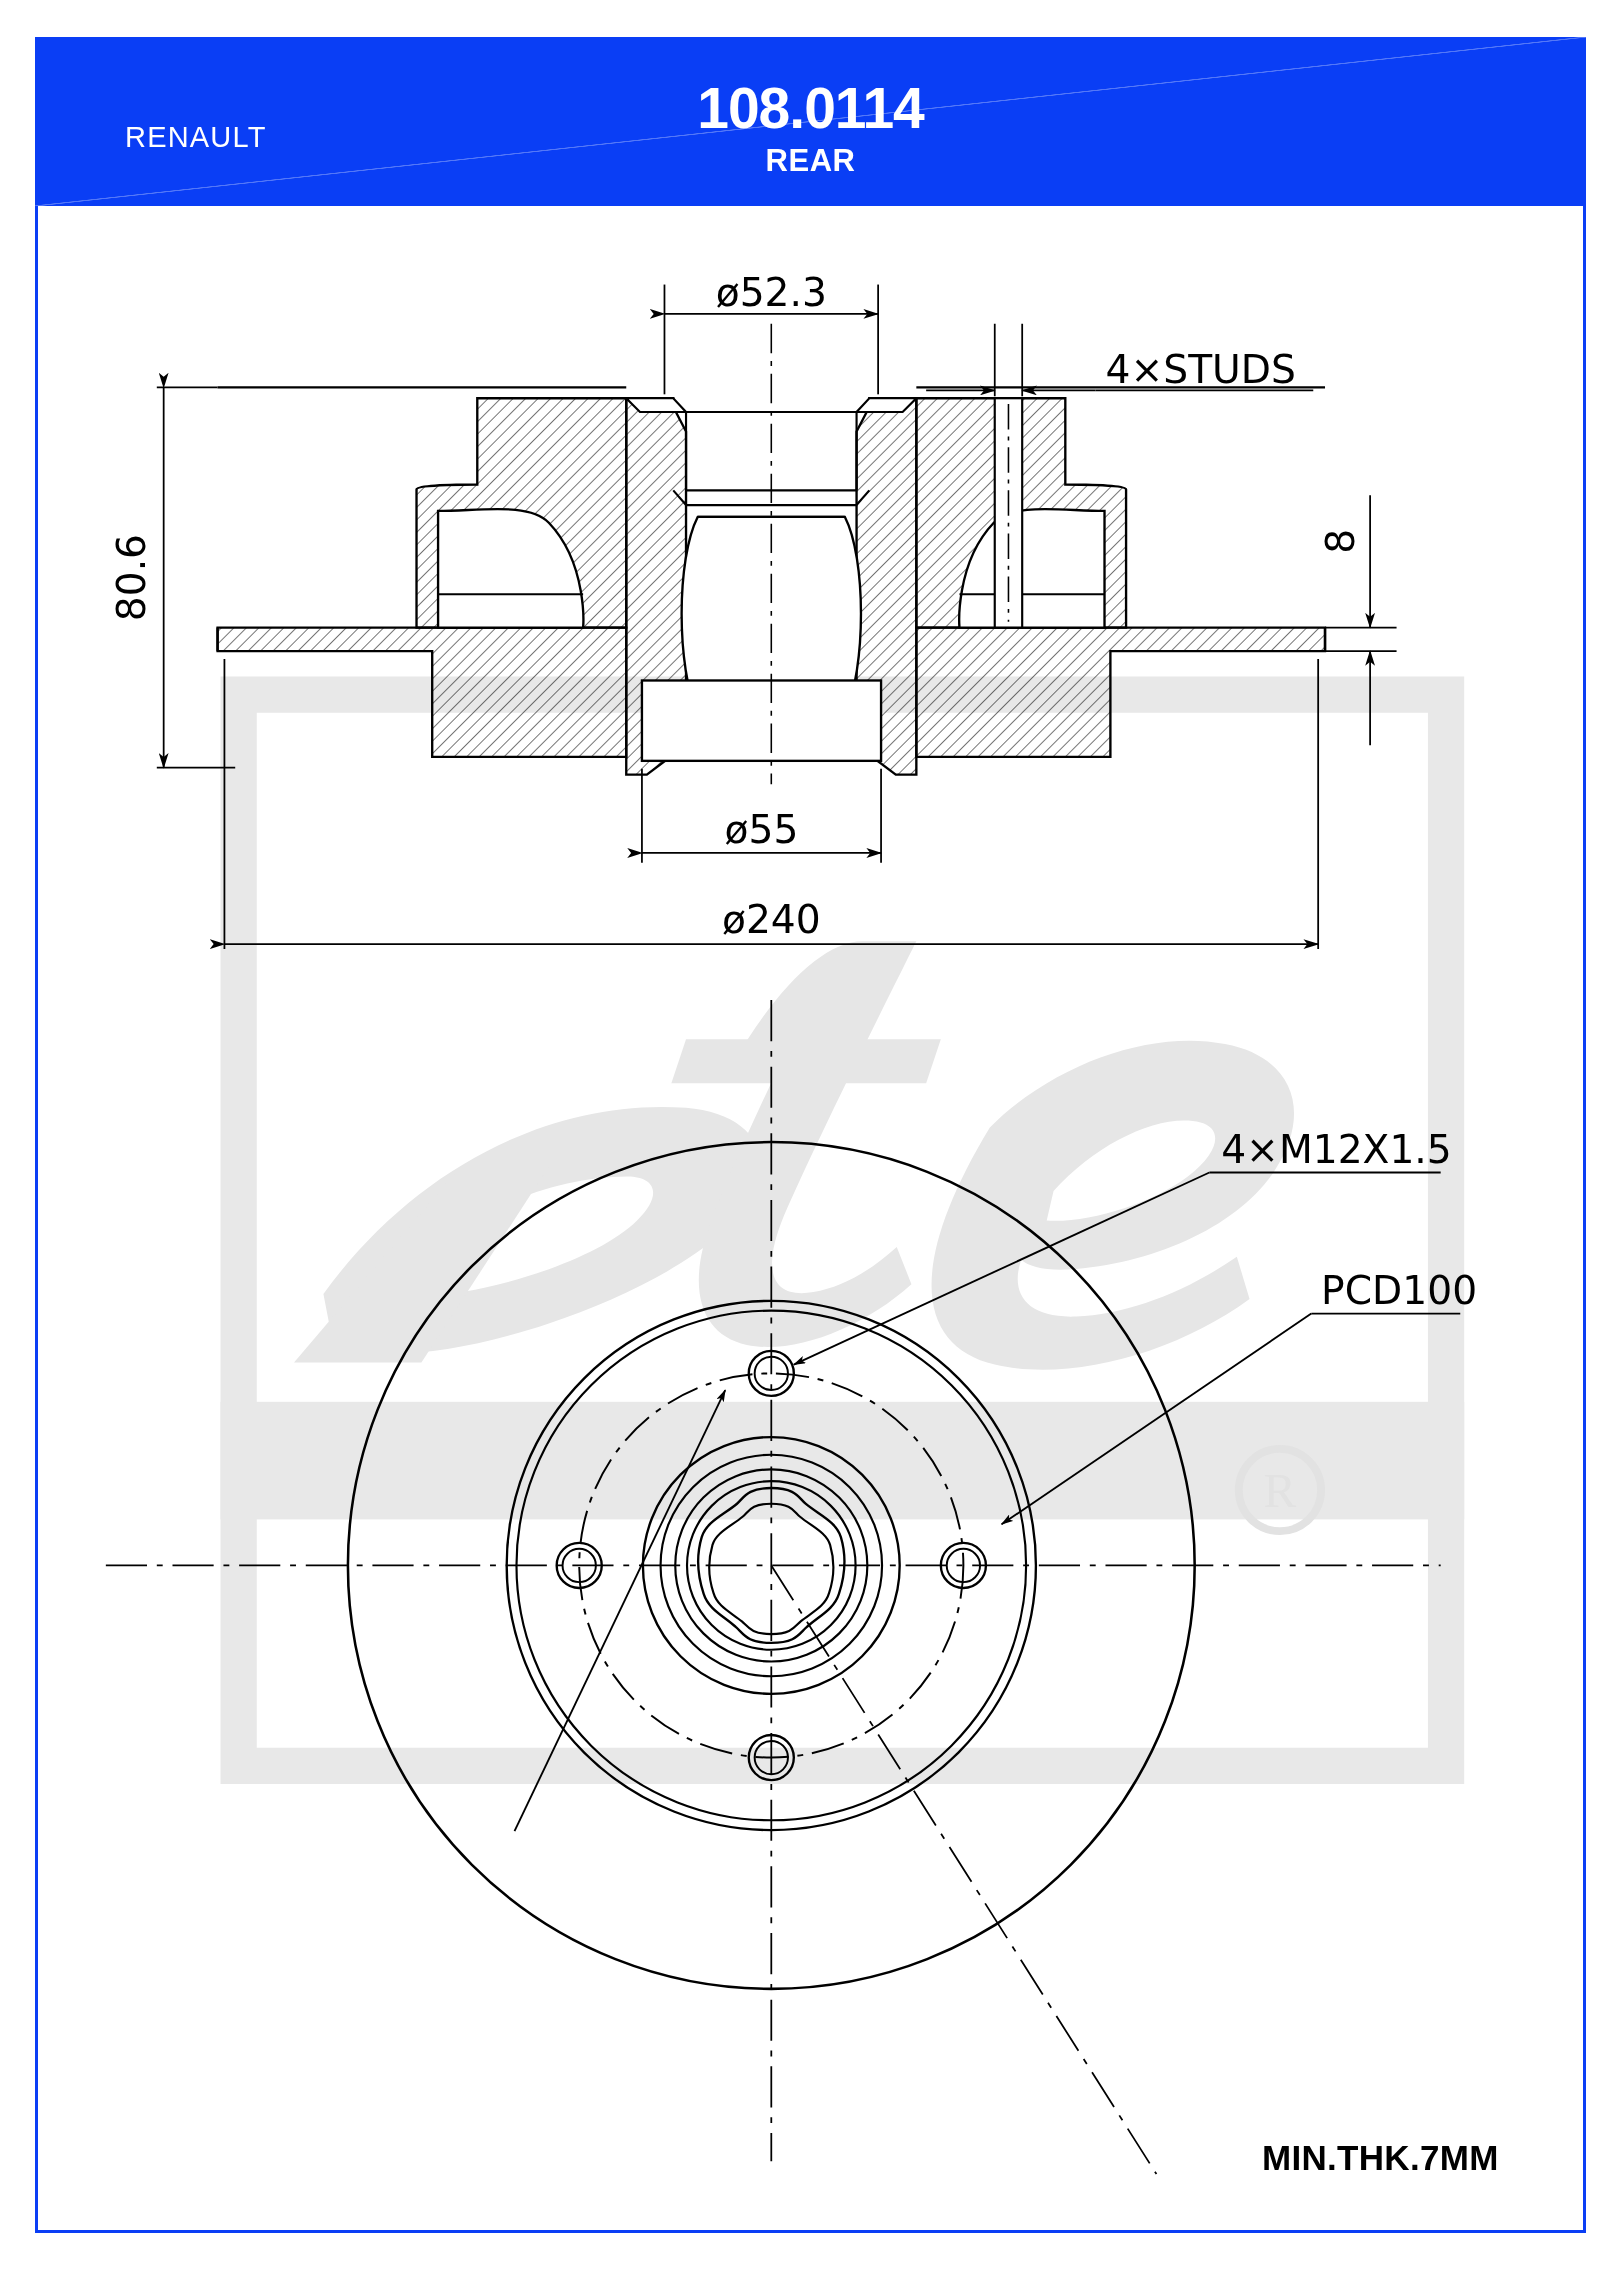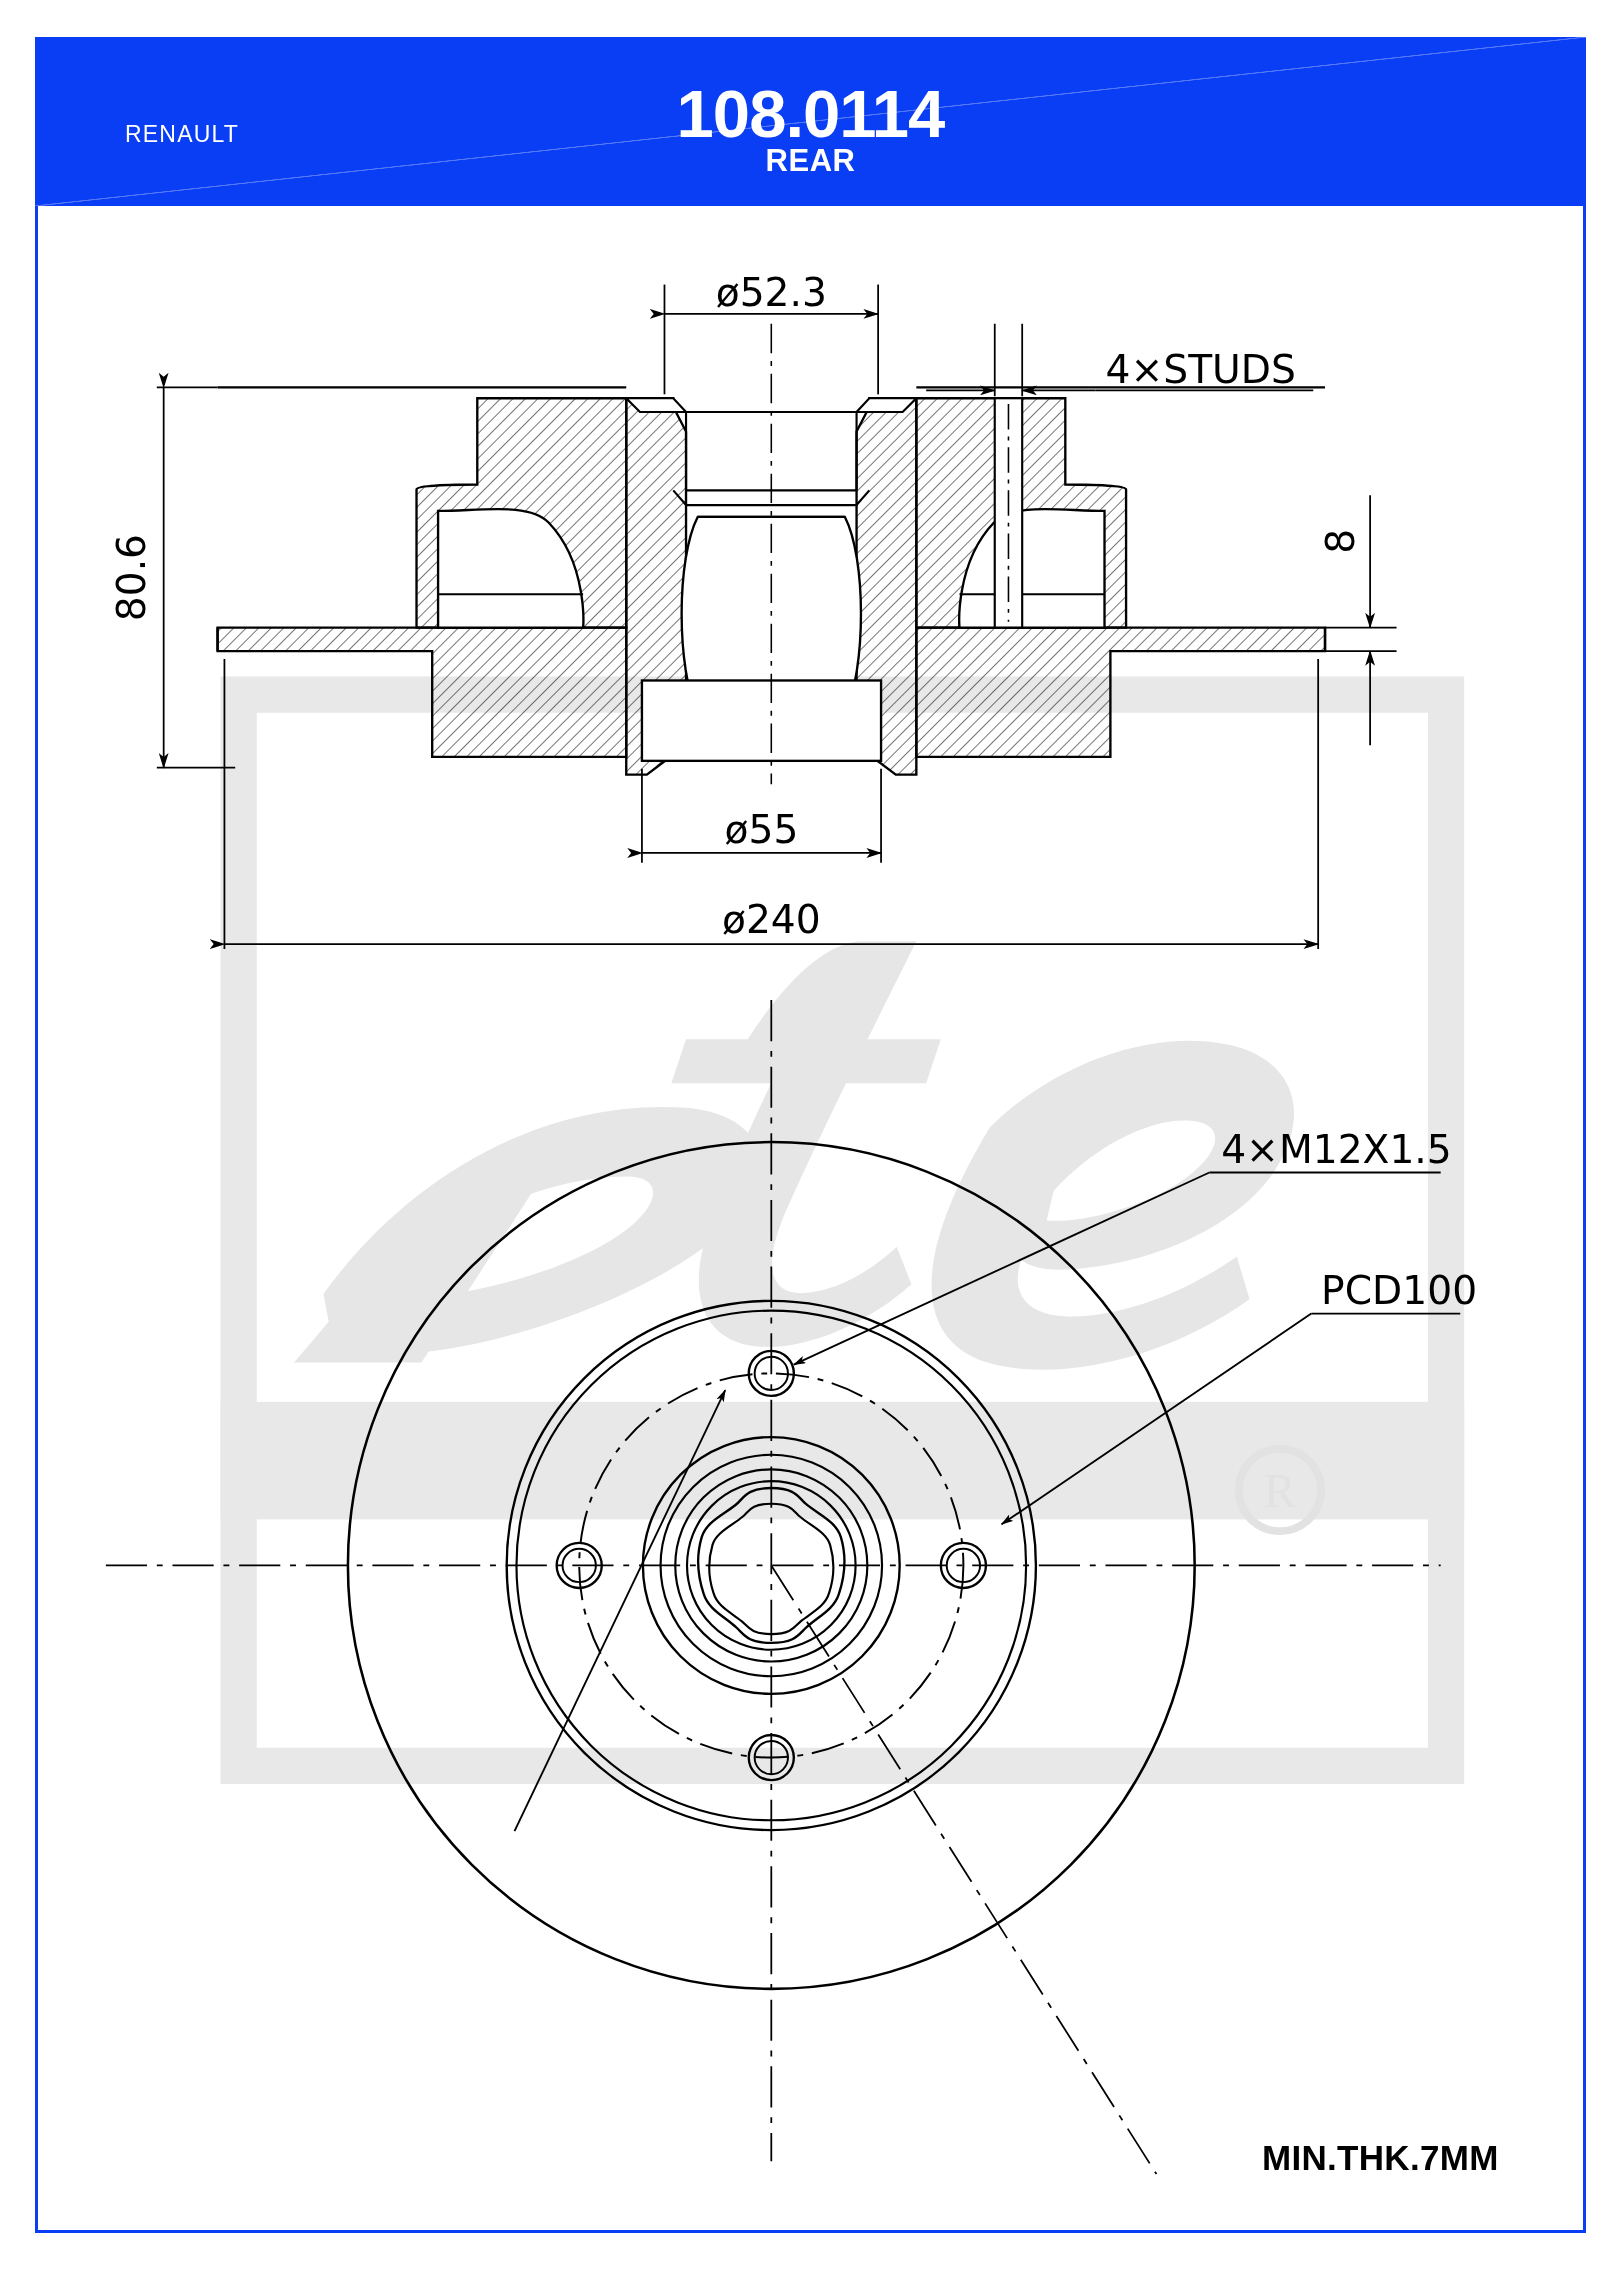--- a/index.html
+++ b/index.html
@@ -17,26 +17,26 @@
   #header{
     position:absolute;left:35px;top:37px;width:1551px;height:169px;
     background:#0a3ef5;overflow:hidden;
   }
   #header .diag{
     position:absolute;left:0;top:0;width:100%;height:100%;
     background:linear-gradient(to bottom right,rgba(255,255,255,0) 49.75%,rgba(255,255,255,.30) 49.9%,rgba(255,255,255,.30) 50.1%,rgba(255,255,255,0) 50.25%);
     pointer-events:none;
   }
   #brand{
-    position:absolute;left:90px;top:84px;color:#fff;font-size:23px;letter-spacing:1.2px;
+    position:absolute;left:90px;top:84px;color:#fff;font-size:29px;letter-spacing:1.2px;
     font-family:"Liberation Sans",sans-serif;
   }
   #partno{
     position:absolute;left:0;top:43px;width:1551px;text-align:center;color:#fff;
-    font-size:67px;font-weight:bold;letter-spacing:-1px;line-height:1;
+    font-size:57px;font-weight:bold;letter-spacing:-1px;line-height:1;
     font-family:"Liberation Sans",sans-serif;
   }
   #axle{
     position:absolute;left:0;top:108px;width:1551px;text-align:center;color:#fff;
     font-size:31px;font-weight:bold;letter-spacing:0.5px;line-height:1;
     font-family:"Liberation Sans",sans-serif;
   }
 
   
   #draw{position:absolute;left:0;top:0;width:1621px;height:2293px;}

